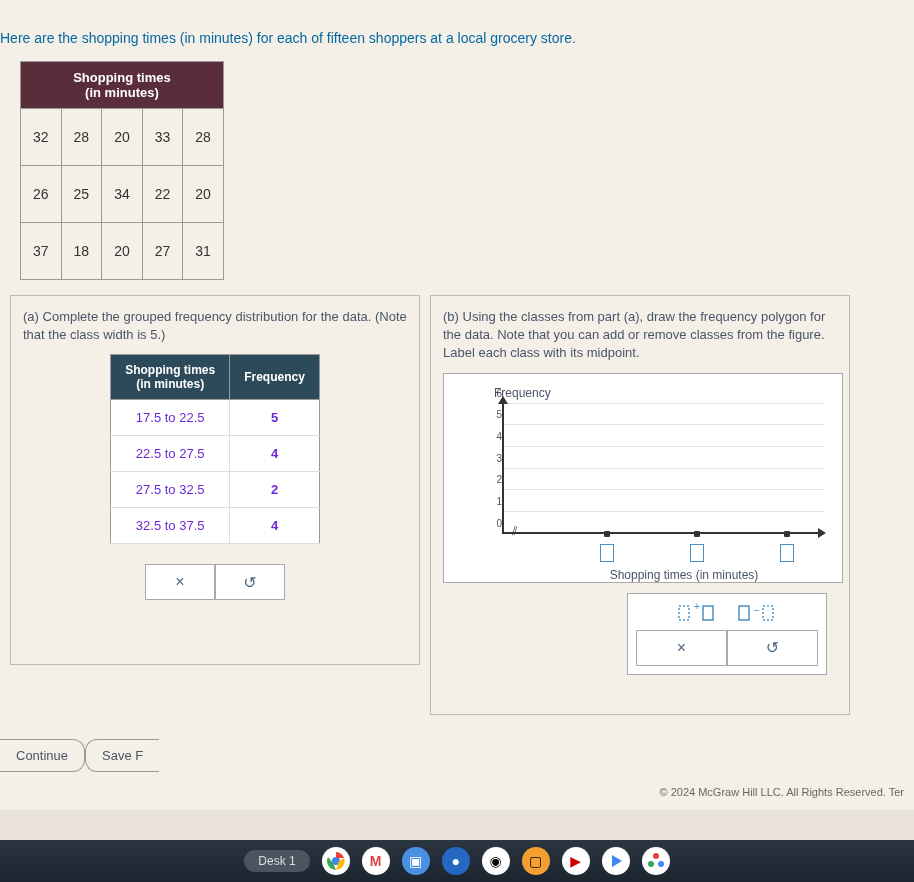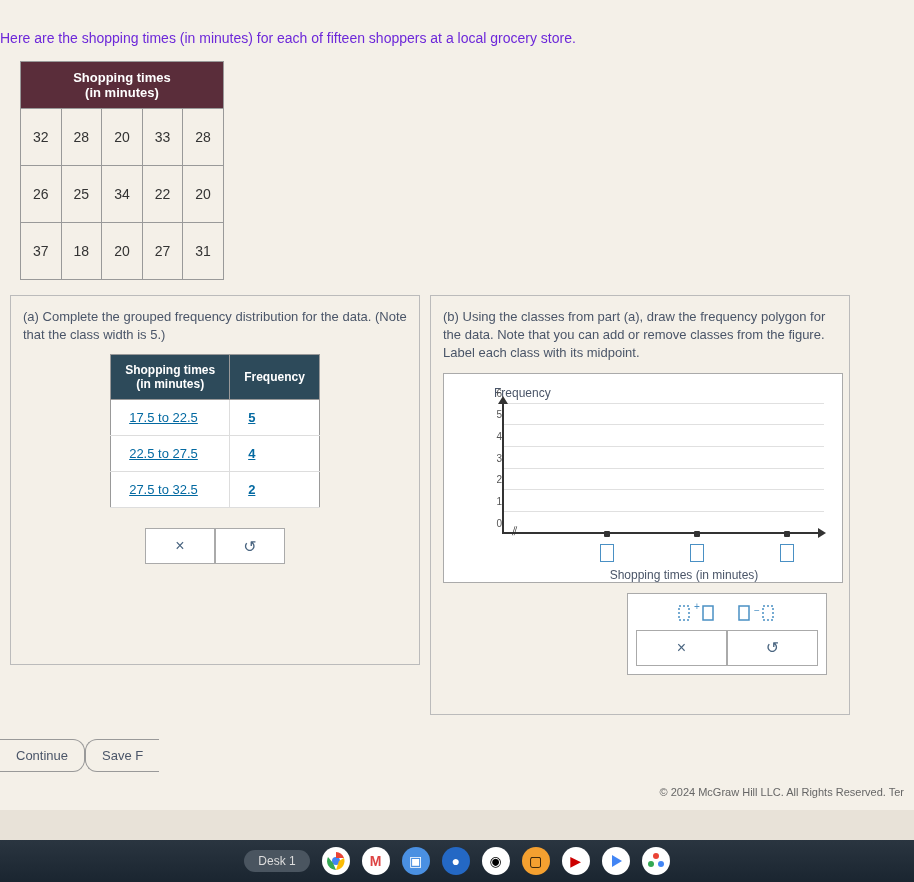--- a/index.html
+++ b/index.html
@@ -1,30 +1,30 @@
 <!DOCTYPE html>
 <html><head>
 <meta charset="utf-8">
 <style>
 * { box-sizing: border-box; margin: 0; padding: 0; }
 body { font-family: Arial, sans-serif; background: #e8e2d8; width: 914px; height: 882px; overflow: hidden; position: relative; }
 .content { background: #f4f0e8; padding: 20px 10px 10px 0; height: 810px; position: relative; }
-.intro { color: #6d28d9; font-size: 14px; margin: 10px 0 15px 0; }
+.intro { color: #0369a1; font-size: 14px; margin: 10px 0 15px 0; }
 .data-table { border-collapse: collapse; margin-bottom: 8px; margin-left: 20px; }
 .data-table th { background: #5a2d3a; color: white; padding: 8px; font-size: 13px; text-align: center; border: 1px solid #999; }
 .data-table td { border: 1px solid #999; padding: 20px 12px; text-align: center; font-size: 14px; color: #333; background: #f4f0e8; }
 .send-btn { display: inline-block; border: 1px solid #8aa5c4; border-radius: 12px; padding: 4px 12px; font-size: 12px; color: #4a5568; background: #e8ecf4; margin-left: 30px; cursor: pointer; }
 .parts { display: flex; gap: 10px; margin-top: 15px; margin-left: 10px; }
 .part { border: 1px solid #bbb; background: #f4f0e8; padding: 12px; }
 .part-a { width: 410px; height: 370px; }
 .part-b { width: 420px; height: 420px; }
 .part-text { font-size: 13px; color: #4a5568; margin-bottom: 10px; line-height: 1.4; }
 .freq-table { border-collapse: collapse; margin: 10px auto 20px auto; border: 1px solid #999; }
 .freq-table th { background: #2d4a5a; color: white; padding: 8px 14px; font-size: 12px; border: 1px solid #999; }
-.freq-table td { padding: 10px 18px; text-align: left; font-size: 13px; color: #0369a1; border-bottom: 1px solid #ddd; background: white; text-decoration: underline; }
+.freq-table td { padding: 10px 18px; text-align: center; font-size: 13px; color: #6d28d9; border-bottom: 1px solid #ddd; background: white; }
 .freq-table td.freq { border-left: 1px solid #ddd; font-weight: bold; }
 .btn-row { display: flex; justify-content: center; gap: 0; margin-top: 15px; }
 .btn-box { border: 1px solid #aaa; background: white; width: 70px; height: 36px; display: flex; align-items: center; justify-content: center; font-size: 16px; color: #4a6580; cursor: pointer; }
 .chart-box { border: 1px solid #aaa; background: white; margin: 5px auto; width: 400px; height: 210px; padding: 10px; position: relative; }
 .chart-title { font-size: 12px; color: #4a5568; position: absolute; top: 12px; left: 50px; }
 .chart-canvas { position: absolute; left: 40px; top: 30px; width: 340px; height: 130px; }
 .y-axis { position: absolute; left: 0; width: 18px; height: 130px; }
 .y-tick { position: absolute; right: 0; font-size: 10px; color: #555; transform: translateY(-50%); }
 .grid-line { position: absolute; left: 20px; right: 0; border-top: 1px solid #e0e0e0; }
 .x-axis-line { position: absolute; left: 18px; right: 5px; bottom: 0; border-top: 2px solid #333; }
@@ -115,20 +115,24 @@
             <td>17.5 to 22.5</td>
             <td class="freq">5</td>
           </tr>
           <tr>
             <td>22.5 to 27.5</td>
             <td class="freq">4</td>
           </tr>
           <tr>
             <td>27.5 to 32.5</td>
             <td class="freq">2</td>
+          </tr>
+          <tr>
+            <td>32.5 to 37.5</td>
+            <td class="freq">4</td>
           </tr>
         </tbody>
       </table>
       <div class="btn-row">
         <div class="btn-box">×</div>
         <div class="btn-box">↺</div>
       </div>
     </div>
 
     <div class="part part-b">

